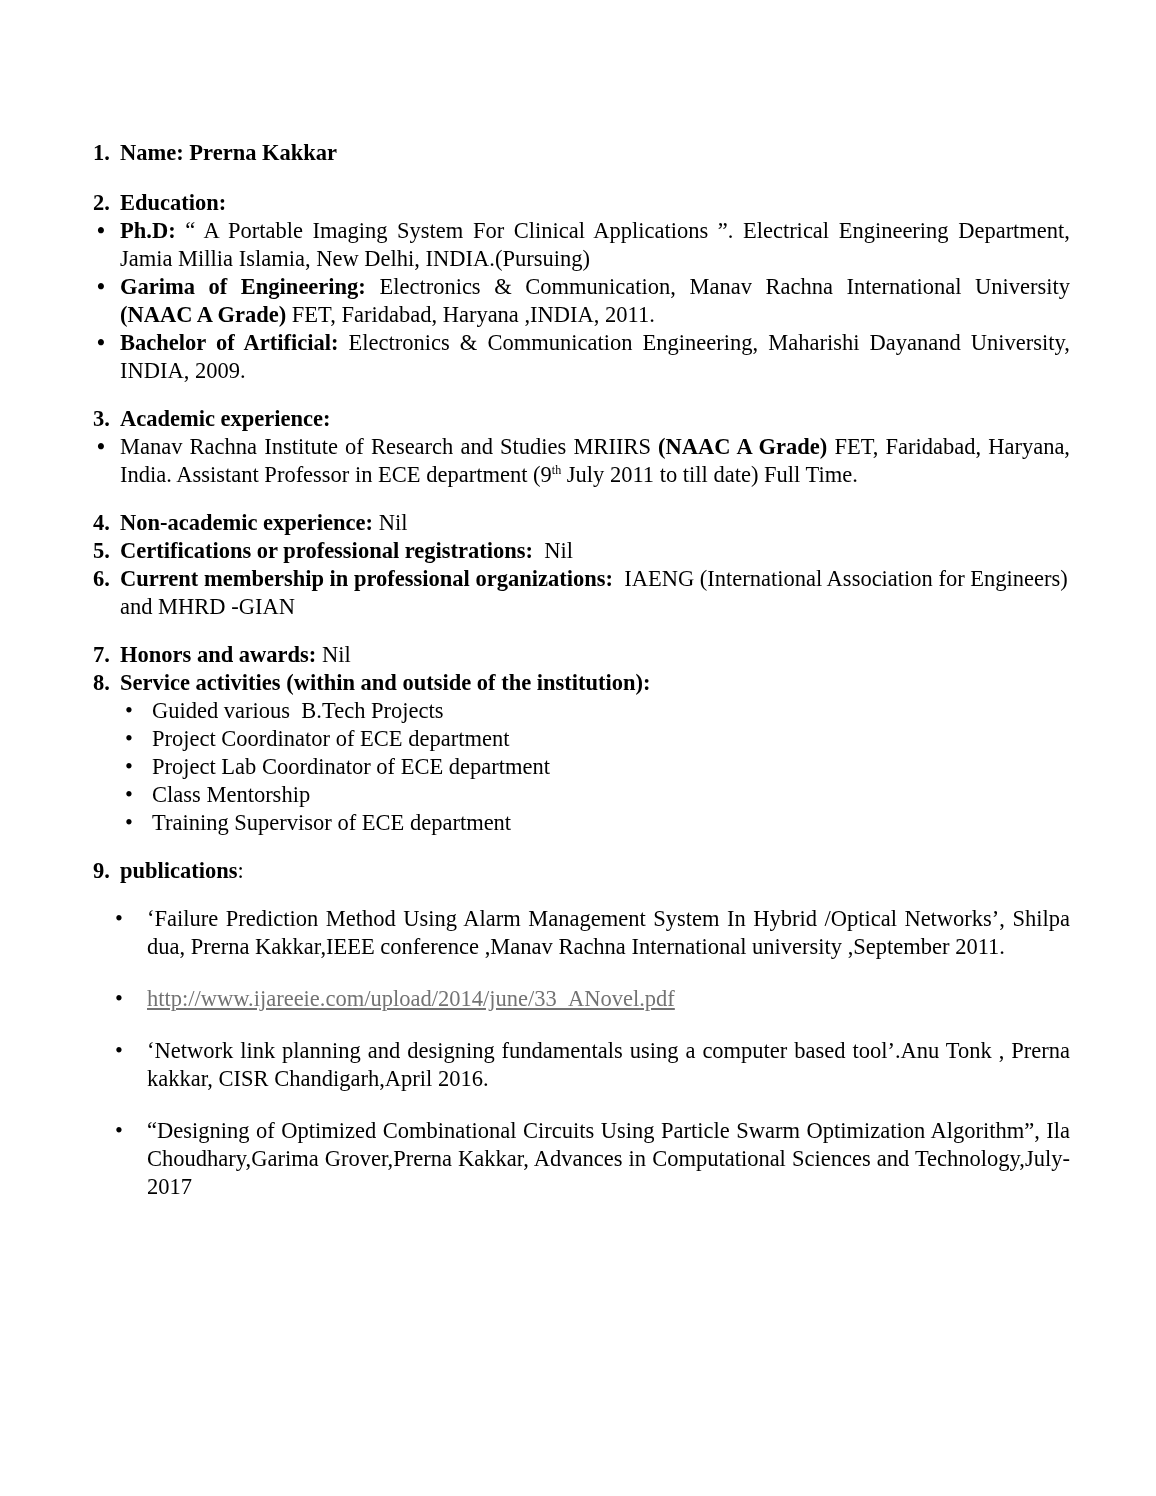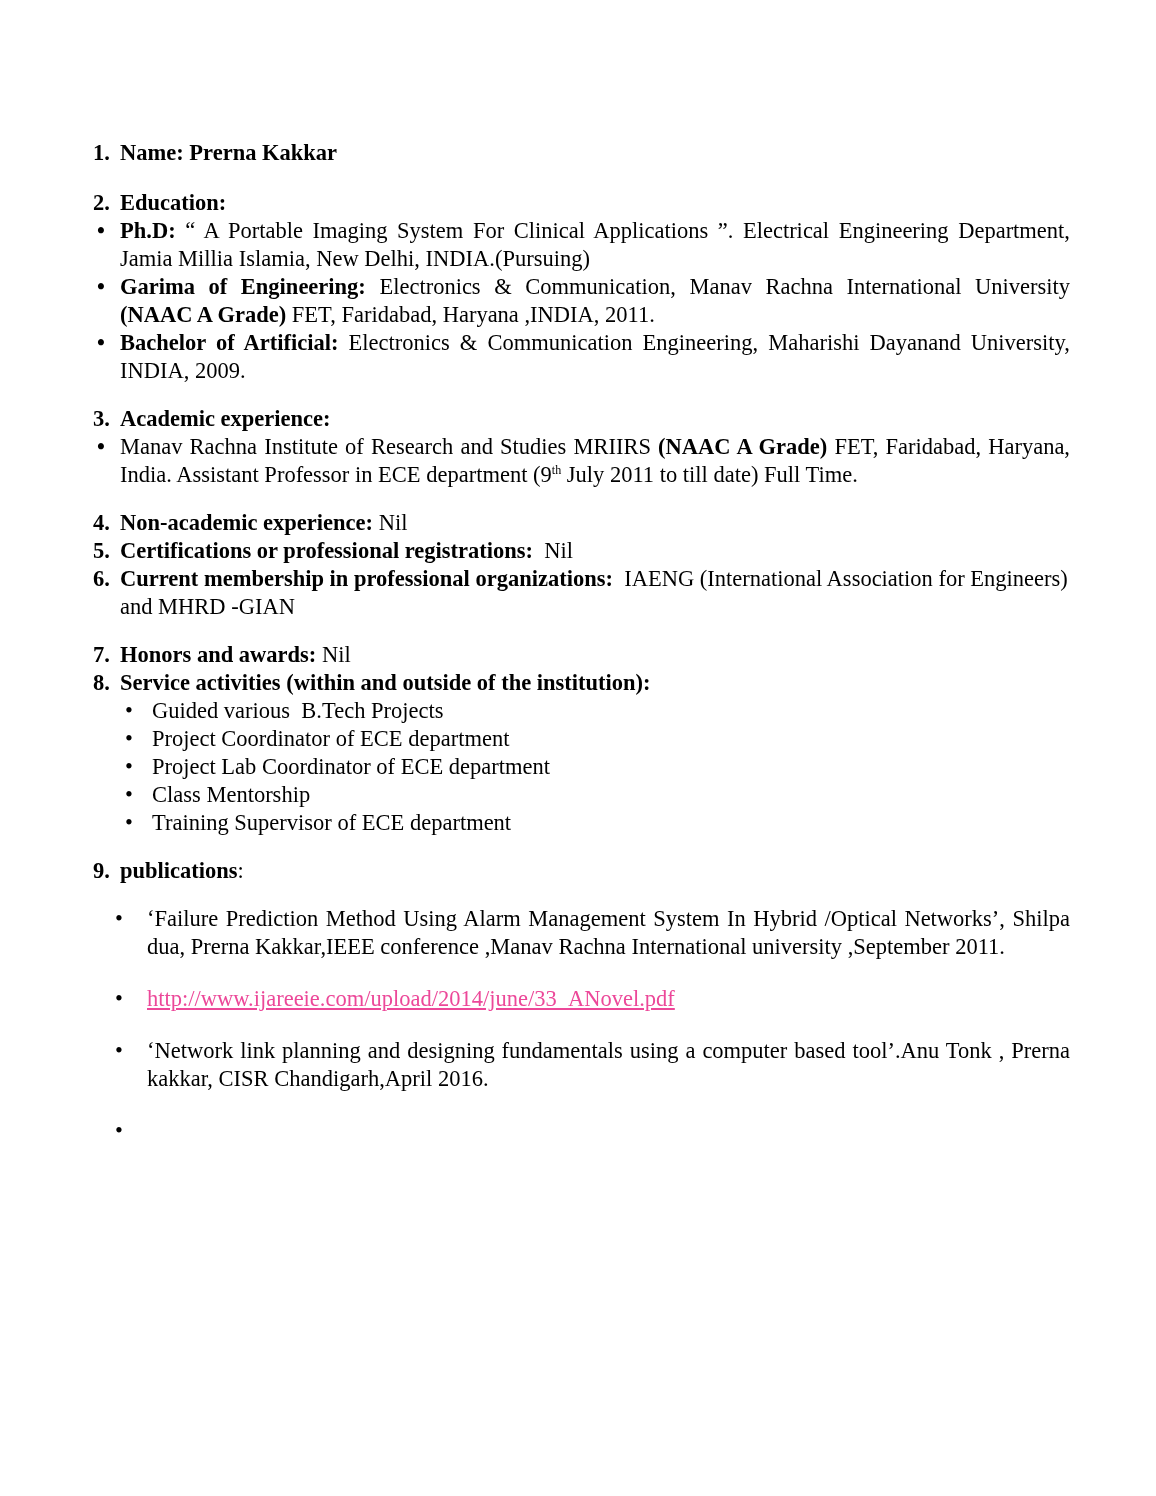--- a/index.html
+++ b/index.html
@@ -56,21 +56,21 @@
     flex: 0 0 54px;
     width: 54px;
     padding-left: 22px;
     box-sizing: border-box;
   }
   .pbullet .body { flex: 1; text-align: justify; }
   .pbullet .body .ptext { display: block; }
   .link-line { display: block; text-align: left; }
   .link-line.indented { padding-left: 6px; }
   a.doc-link, .doc-link {
-    color: #ec4899;
+    color: #737373;
     text-decoration: underline;
     cursor: pointer;
   }
   sup {
     font-size: 12px;
     line-height: 0;
     vertical-align: super;
   }
   
   .mt-sec { margin-top: 20px; }
@@ -185,16 +185,17 @@
   <div class="pbullet">
     <span class="mark">•</span>
     <span class="body">
         <span class="ptext">‘Network link planning and designing fundamentals using a computer based tool’.Anu Tonk , Prerna kakkar, CISR Chandigarh,April 2016.</span>
       </span>
   </div>
 
   <div class="pbullet">
     <span class="mark">•</span>
     <span class="body">
+        <span class="ptext">“Designing of Optimized Combinational Circuits Using Particle Swarm Optimization Algorithm”, Ila Choudhary,Garima Grover,Prerna Kakkar, Advances in Computational Sciences and Technology,July-2017</span>
       </span>
   </div>
 
 </div>
 
 </body></html>

